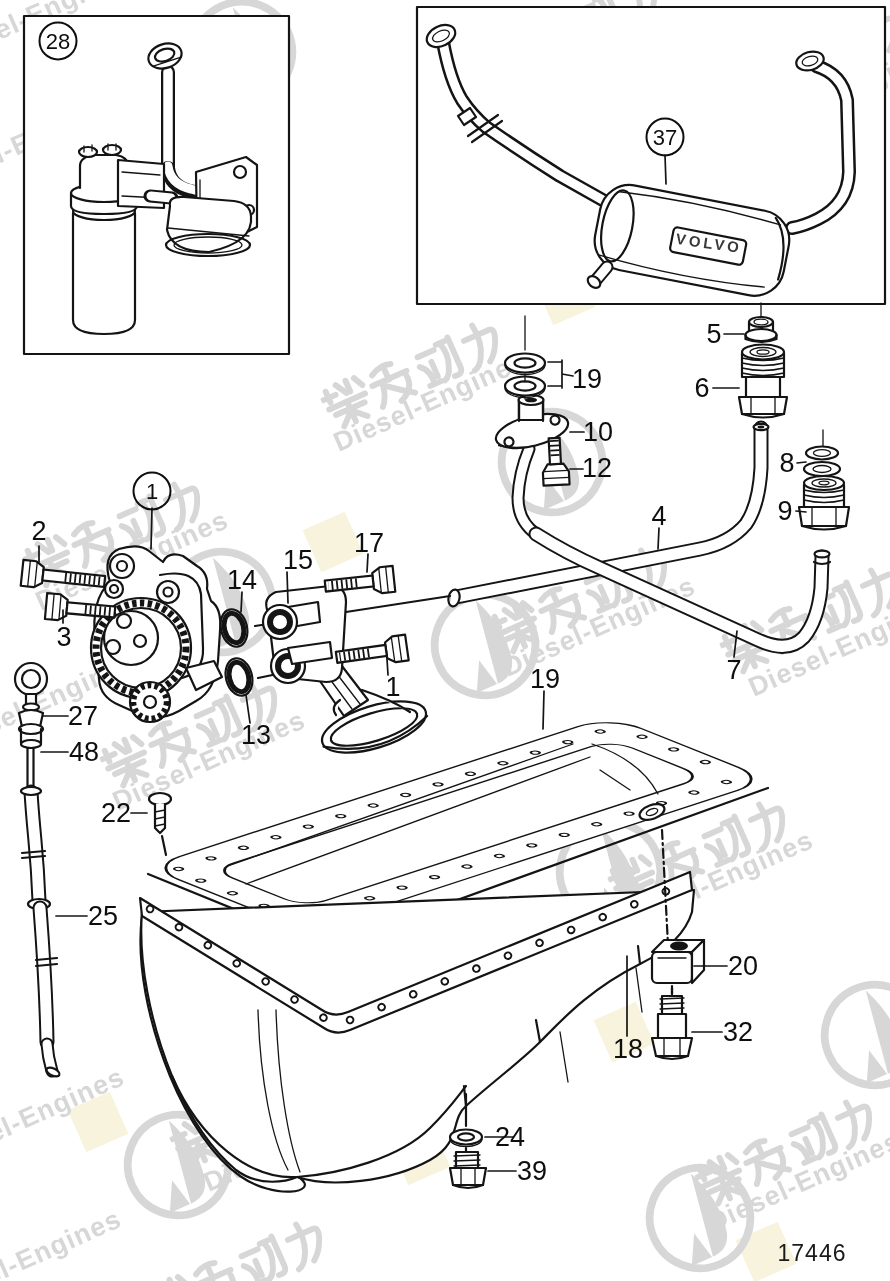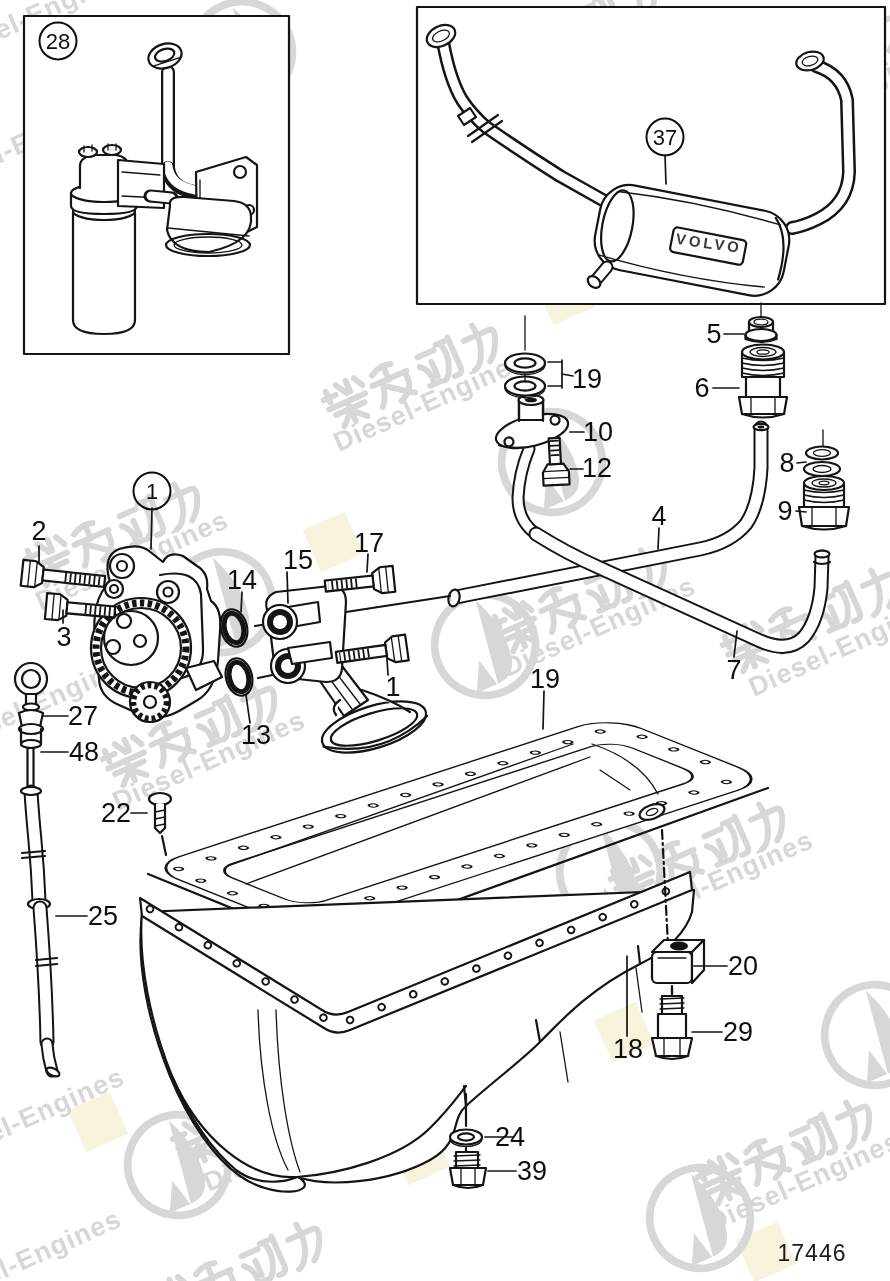--- a/index.html
+++ b/index.html
@@ -600,21 +600,21 @@
     <div class="lbl" style="left:587px;top:379px">19</div>
     <div class="lbl" style="left:597px;top:468px">12</div>
     <div class="lbl" style="left:256px;top:735px">13</div>
     <div class="lbl" style="left:242px;top:580px">14</div>
     <div class="lbl" style="left:298px;top:560px">15</div>
     <div class="lbl" style="left:393px;top:687px">1</div>
     <div class="lbl" style="left:369px;top:543px">17</div>
     <div class="lbl" style="left:628px;top:1049px">18</div>
     <div class="lbl" style="left:545px;top:679px">19</div>
     <div class="lbl" style="left:743px;top:966px">20</div>
-    <div class="lbl" style="left:738px;top:1032px">29</div>
+    <div class="lbl" style="left:738px;top:1032px">32</div>
     <div class="lbl" style="left:116px;top:813px">22</div>
     <div class="lbl" style="left:532px;top:1171px">39</div>
     <div class="lbl" style="left:510px;top:1137px">24</div>
     <div class="lbl" style="left:103px;top:916px">25</div>
     <div class="lbl" style="left:84px;top:752px">48</div>
     <div class="lbl" style="left:83px;top:716px">27</div>
 
     <div class="volvo" style="left:709px;top:243px">VOLVO</div>
     <div class="fignum" style="left:812px;top:1253px">17446</div>
   </div>

